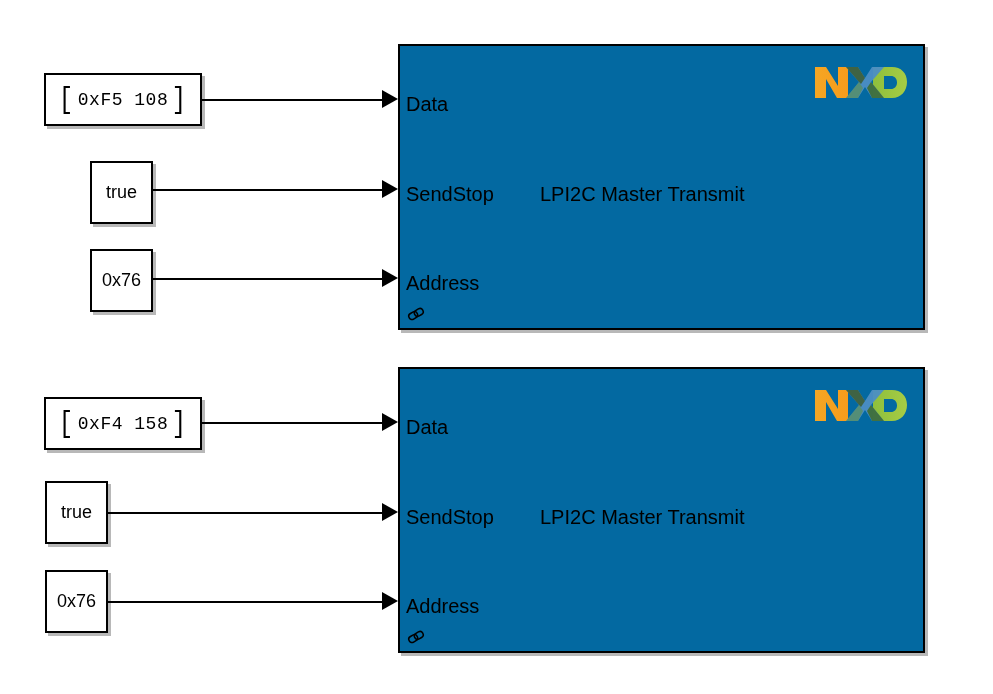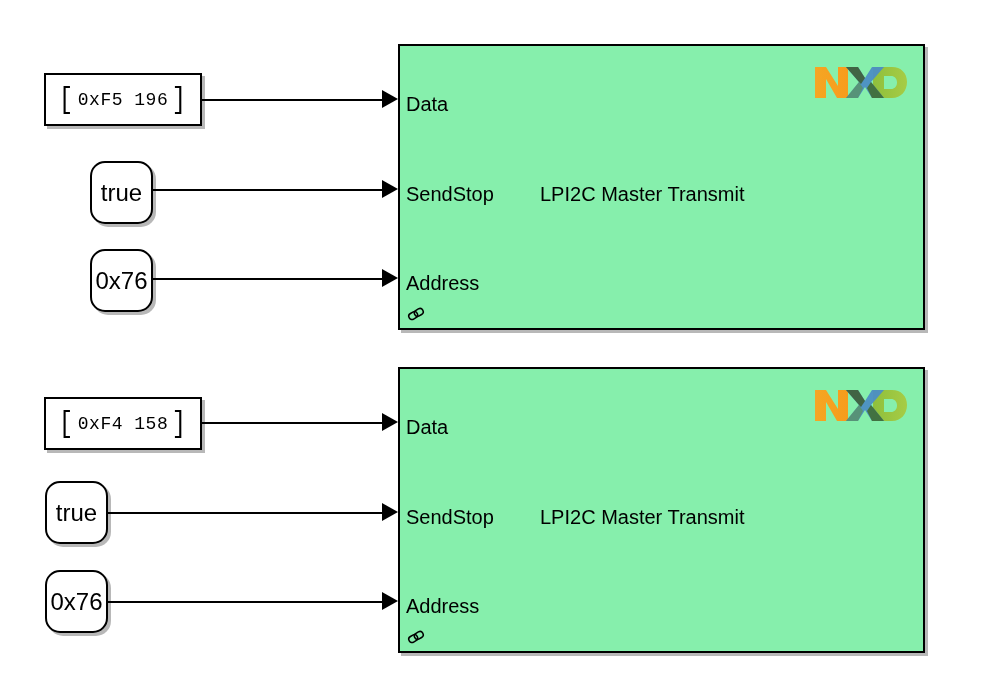--- a/index.html
+++ b/index.html
@@ -25,22 +25,21 @@
     background: #ffffff;
     border: 2px solid #000000;
     box-shadow: 3px 3px 0 0 rgba(0,0,0,0.28);
     display: flex;
     align-items: center;
     justify-content: center;
     color: #000000;
   }
   .const-block.sans {
     font-family: "Liberation Sans", sans-serif;
-    font-size: 24px;
-    border-radius: 15px;
+    font-size: 18px;
   }
   .const-block.mono {
     font-family: "Liberation Mono", monospace;
     font-size: 18px;
     letter-spacing: 0.5px;
   }
   .const-block .bracketed {
     display: inline-flex;
     align-items: center;
     white-space: pre;
@@ -52,21 +51,21 @@
     transform: scaleX(0.8);
     display: inline-block;
   }
   .const-block .brk.left  { margin-right: 2px; }
   .const-block .brk.right { margin-left: 2px; }
 
   
   .sys-block {
     position: absolute;
     box-sizing: border-box;
-    background: #86efac;
+    background: #0369a1;
     border: 2px solid #000000;
     box-shadow: 3px 3px 0 0 rgba(0,0,0,0.28);
   }
   .port-label {
     position: absolute;
     left: 6px;
     font-family: "Liberation Sans", sans-serif;
     font-size: 20px;
     color: #000000;
     white-space: nowrap;
@@ -113,21 +112,21 @@
     border-left: 16px solid #000000;
   }
 </style>
 </head>
 <body>
 
 <div id="canvas">
 
   <div class="const-block mono" style="left:44px; top:73px; width:158px; height:53px;">
     <span class="bracketed">
-      <span class="brk left">[</span><span>0xF5 196</span><span class="brk right">]</span>
+      <span class="brk left">[</span><span>0xF5 108</span><span class="brk right">]</span>
     </span>
   </div>
 
   <div class="const-block sans" style="left:90px; top:161px; width:63px; height:63px;">
     <span>true</span>
   </div>
 
   <div class="const-block sans" style="left:90px; top:249px; width:63px; height:63px;">
     <span>0x76</span>
   </div>

